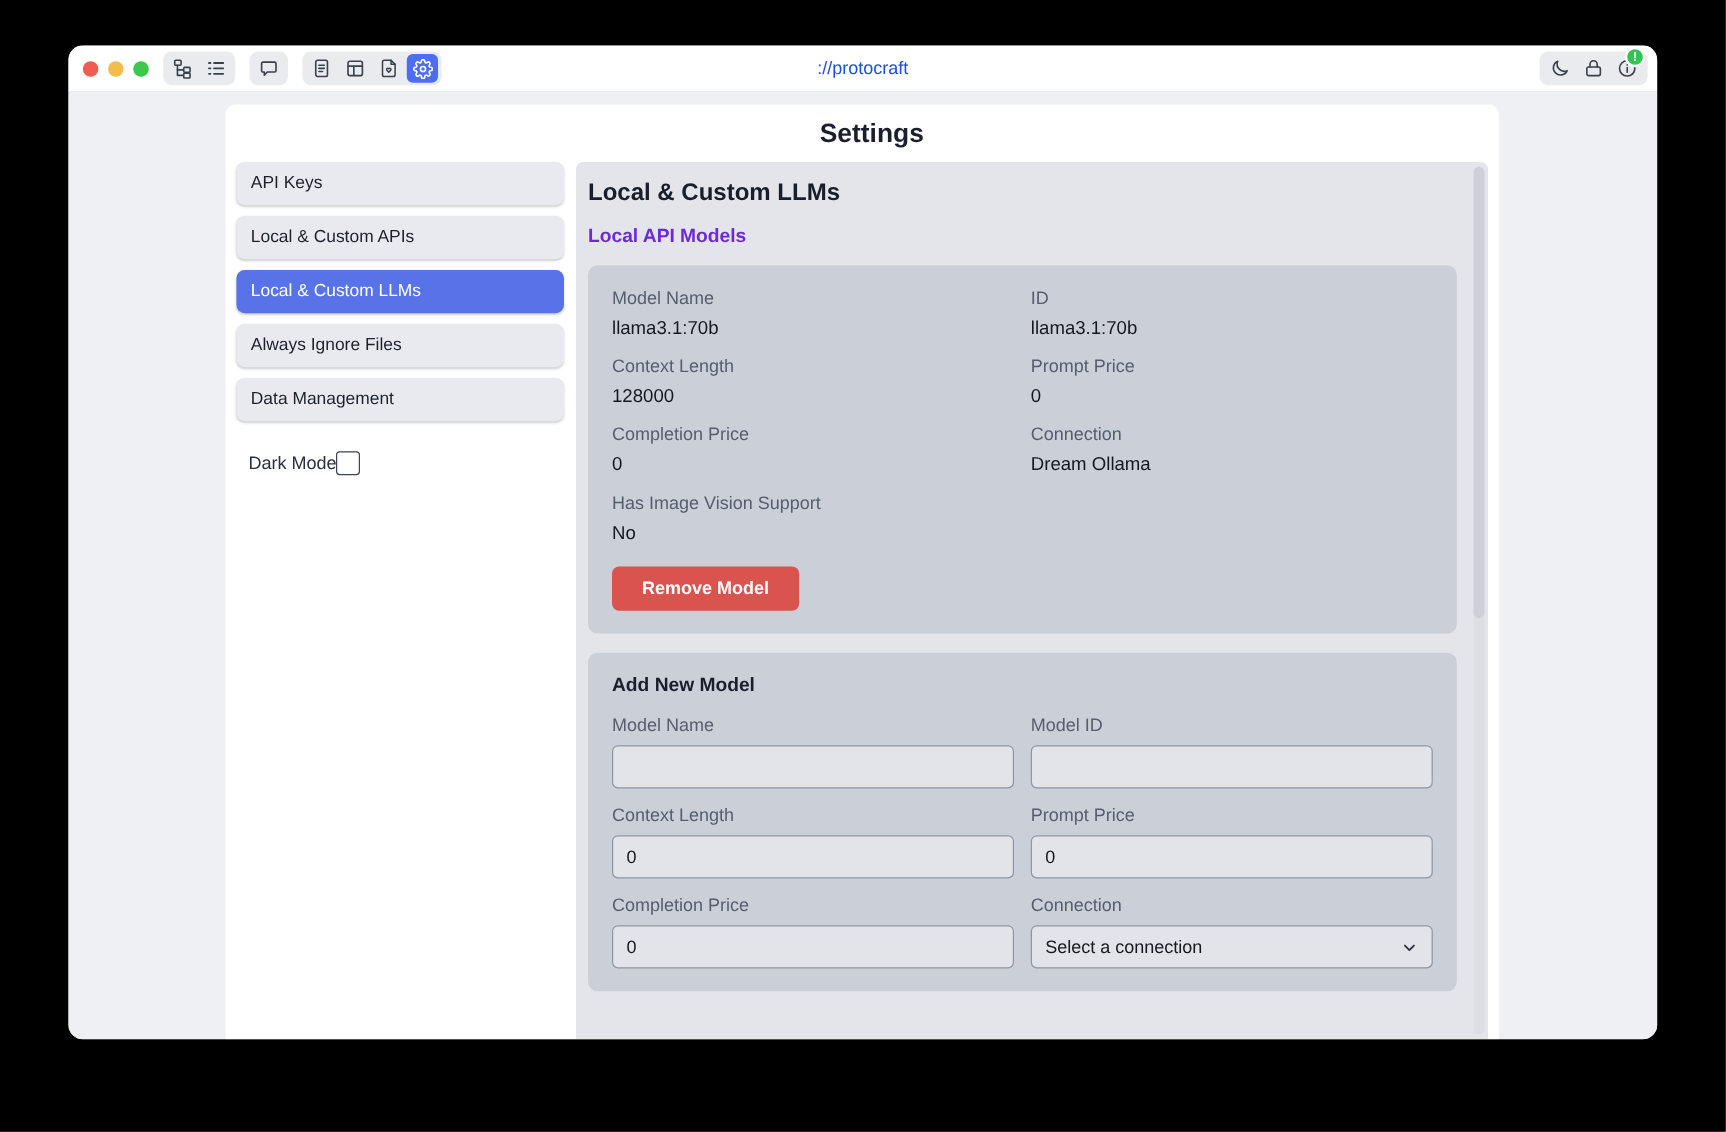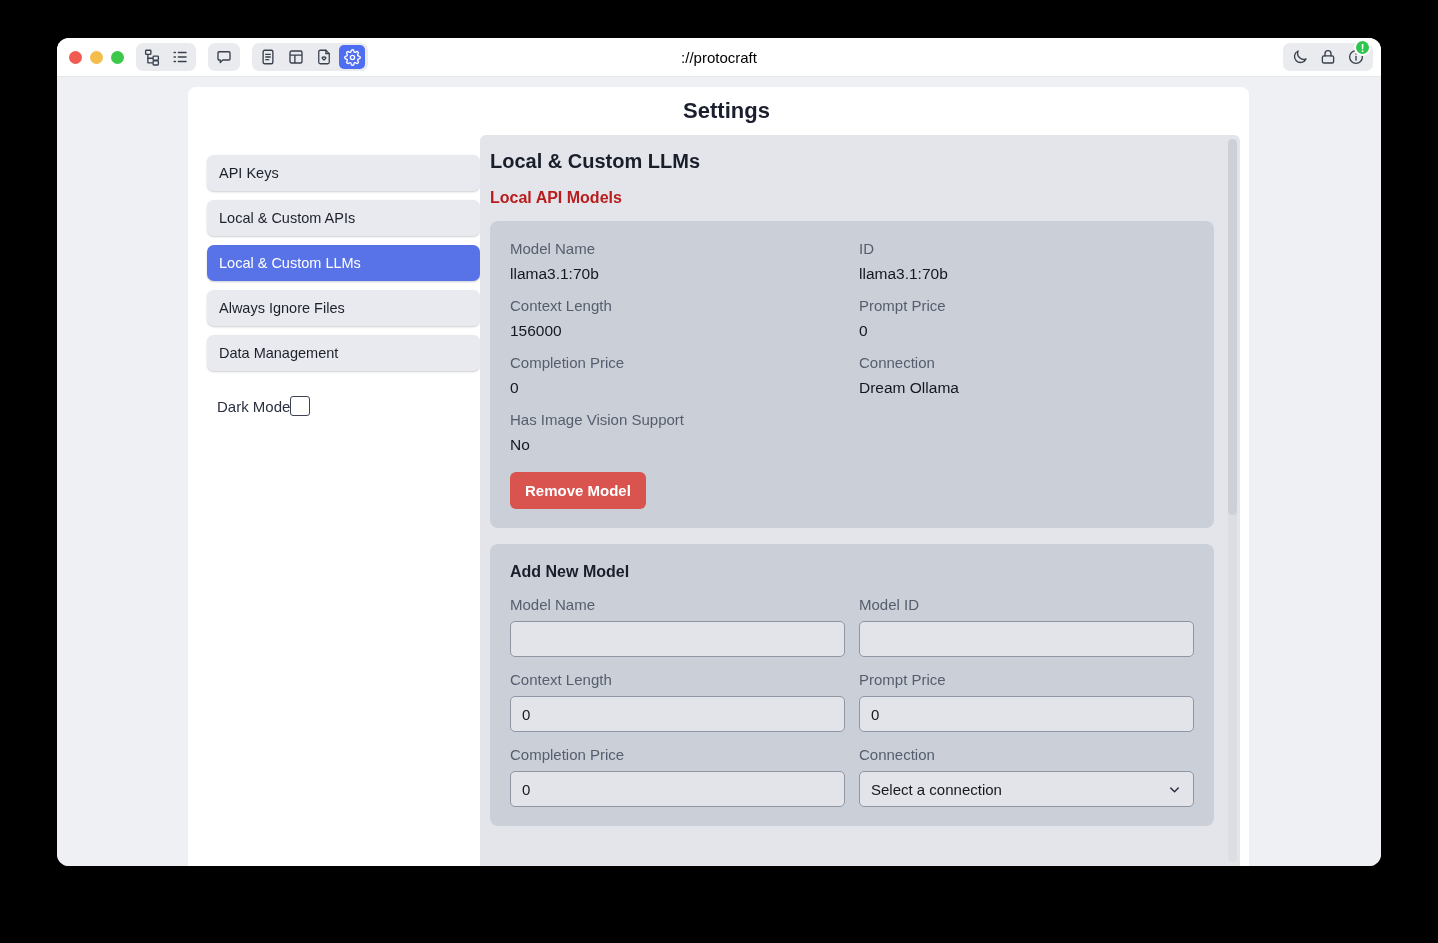--- a/index.html
+++ b/index.html
@@ -13,50 +13,50 @@
   .traffic{display:flex;gap:8px;margin-left:12px;}
   .tl{width:13px;height:13px;border-radius:50%;}
   .tl.red{background:var(--tl-red);}
   .tl.yellow{background:var(--tl-yellow);}
   .tl.green{background:var(--tl-green);}
   .tb-group{display:flex;align-items:center;gap:2px;background:#e9ebef;border-radius:7px;
     padding:2px 3px;margin-left:12px;}
   .tb-btn{width:26px;height:24px;border-radius:5px;display:flex;align-items:center;justify-content:center;color:#39404e;}
   .tb-btn.active{background:var(--accent);color:#ffffff;}
   .tb-btn svg{display:block;}
-  .win-title{position:absolute;left:0;right:0;text-align:center;color:#000000;font-size:15px;pointer-events:none;}
+  .win-title{position:absolute;left:0;right:0;text-align:center;color:#1d4ed8;font-size:15px;pointer-events:none;}
   .tb-right{position:absolute;right:8px;top:5px;display:flex;align-items:center;gap:2px;
     background:#e9ebef;border-radius:7px;padding:2px 4px;}
   .badge{position:absolute;right:2px;top:-4px;width:17px;height:17px;border-radius:50%;
     background:var(--badge-green);color:#fff;font-size:11px;font-weight:bold;display:flex;
     align-items:center;justify-content:center;border:2px solid #fff;}
   
   .page{position:absolute;top:40px;left:0;right:0;bottom:0;background:#eef0f4;}
   .panel{position:absolute;left:131px;top:9px;width:1061px;bottom:0;background:#ffffff;
     border-radius:8px 8px 0 0;overflow:hidden;}
   .panel-title{margin:0;padding:11px 0 10px 16px;text-align:center;font-size:22px;font-weight:bold;color:#1a1f2e;}
   
-  .sidebar{position:absolute;left:19px;top:48px;width:273px;margin-top:20px;}
+  .sidebar{position:absolute;left:9px;top:48px;width:273px;}
   .side-btn{height:36px;display:flex;align-items:center;padding:0 12px;margin-bottom:9px;
     background:#e9eaef;border-radius:7px;font-size:14.5px;color:#1c212c;cursor:pointer;
     box-shadow:0 1px 2px rgba(25,30,45,.22);}
   .side-btn.selected{background:var(--sidebar-selected);color:#ffffff;}
   .darkmode-row{display:flex;align-items:center;gap:0;margin:25px 0 0 10px;font-size:15px;color:#2a3040;}
   .checkbox{width:20px;height:20px;background:#ffffff;border:1.6px solid #3c4352;border-radius:3px;cursor:pointer;}
   
   .content{position:absolute;left:292px;top:48px;right:9px;bottom:0;background:#e3e5ea;
     border-radius:6px 6px 0 0;padding:13px 26px 0 10px;overflow:hidden;}
   .content h1{margin:2px 0 16px 0;font-size:20px;font-weight:bold;color:#191e2b;}
-  .content h2{margin:0 0 14px 0;font-size:16px;font-weight:bold;color:#b91c1c;}
+  .content h2{margin:0 0 14px 0;font-size:16px;font-weight:bold;color:#6d28d9;}
   .card{background:#cbcfd7;border-radius:8px;padding:19px 20px;margin-bottom:16px;}
   .fields{display:grid;grid-template-columns:1fr 1fr;column-gap:18px;row-gap:19px;gap:14px;}
   .f-label{font-size:15px;color:#565e6e;margin-bottom:8px;}
   .f-value{font-size:15.5px;color:#15181f;}
   .danger-btn{display:inline-block;margin-top:18px;background:var(--danger);color:#ffffff;
-    font-size:15px;font-weight:bold;border:none;border-radius:6px;padding:10px 15px;cursor:pointer;}
+    font-size:15px;font-weight:bold;border:none;border-radius:6px;padding:10px 25px;cursor:pointer;}
   .card h3{margin:0 0 15px 0;font-size:16px;font-weight:bold;color:#191e2b;}
   .text-input,.select-box{width:100%;height:36px;background:#e2e4e9;border:1px solid #8f96a3;
     border-radius:5px;padding:0 11px;font-size:15px;color:#15181f;font-family:inherit;}
   .select-box{display:flex;align-items:center;justify-content:space-between;cursor:pointer;}
   .select-box .chev{display:flex;color:#2a3040;}
   
   .scrollbar-track{position:absolute;top:4px;bottom:4px;right:3px;width:9px;border-radius:5px;background:#dcdee3;}
   .scrollbar-thumb{position:absolute;top:0;left:0;width:9px;height:52%;border-radius:5px;background:#cdd0d7;}
 </style>
 </head>
@@ -177,21 +177,21 @@
               <div class="field">
                 <div class="f-label">Model Name</div>
                 <div class="f-value">llama3.1:70b</div>
               </div>
               <div class="field">
                 <div class="f-label">ID</div>
                 <div class="f-value">llama3.1:70b</div>
               </div>
               <div class="field">
                 <div class="f-label">Context Length</div>
-                <div class="f-value">156000</div>
+                <div class="f-value">128000</div>
               </div>
               <div class="field">
                 <div class="f-label">Prompt Price</div>
                 <div class="f-value">0</div>
               </div>
               <div class="field">
                 <div class="f-label">Completion Price</div>
                 <div class="f-value">0</div>
               </div>
               <div class="field">

